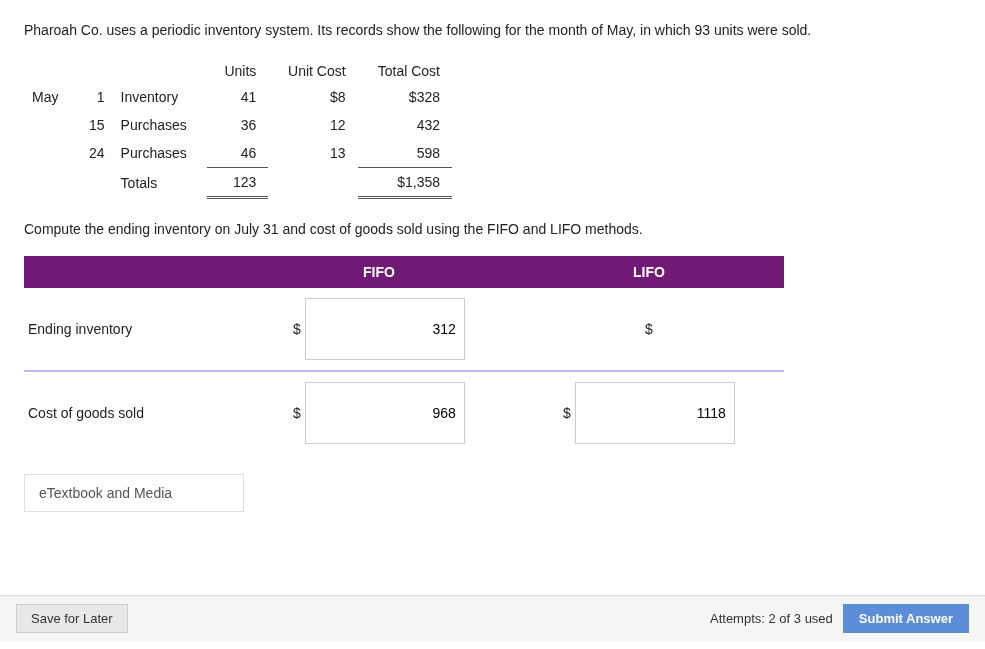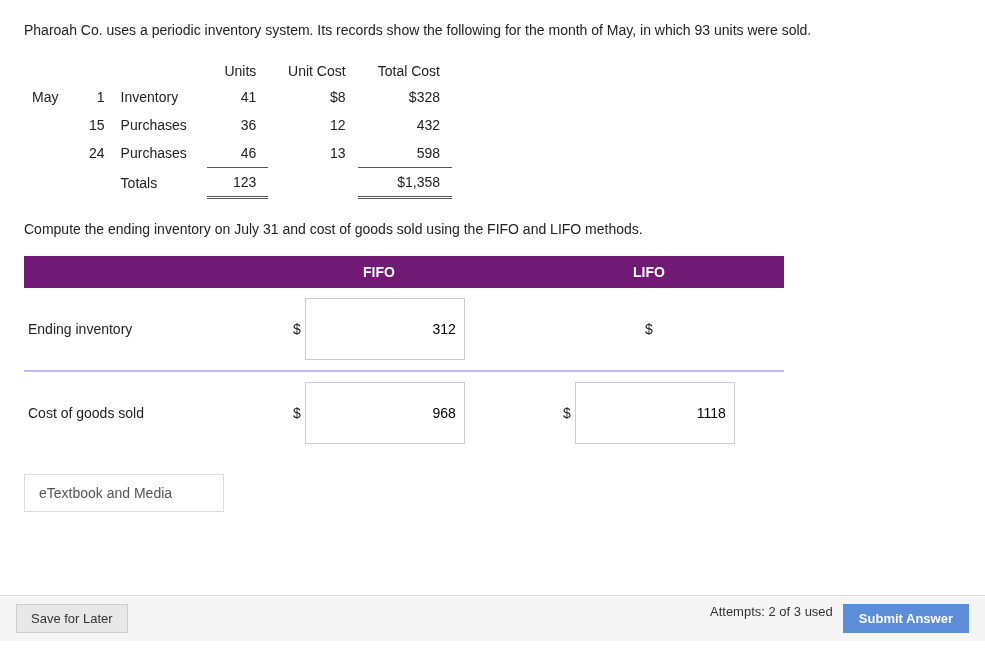--- a/index.html
+++ b/index.html
@@ -111,21 +111,21 @@
       outline: none;
     }
     
     .etextbook-section {
       border: 1px solid #ddd;
       padding: 10px 14px;
       display: inline-block;
       font-size: 14px;
       color: #555;
       margin-bottom: 0;
-      width: 200px;
+      width: 220px;
     }
     .footer-bar {
       position: absolute;
       bottom: 8px;
       left: 0;
       right: 0;
       background: #f5f5f5;
       border-top: 1px solid #ddd;
       padding: 8px 16px;
       display: flex;
@@ -135,20 +135,21 @@
     .save-later-btn {
       background: #e8e8e8;
       border: 1px solid #ccc;
       padding: 6px 14px;
       font-size: 13px;
       cursor: pointer;
       color: #333;
     }
     .footer-right {
       display: flex;
+      align-items: center;
       gap: 10px;
     }
     .attempts-text {
       font-size: 13px;
       color: #333;
     }
     .submit-btn {
       background: #5b8dd9;
       color: #fff;
       border: none;

